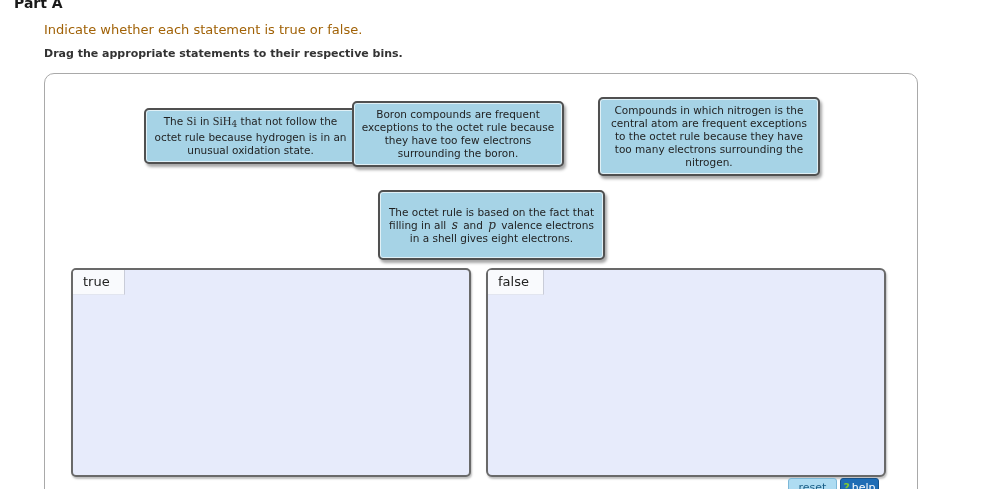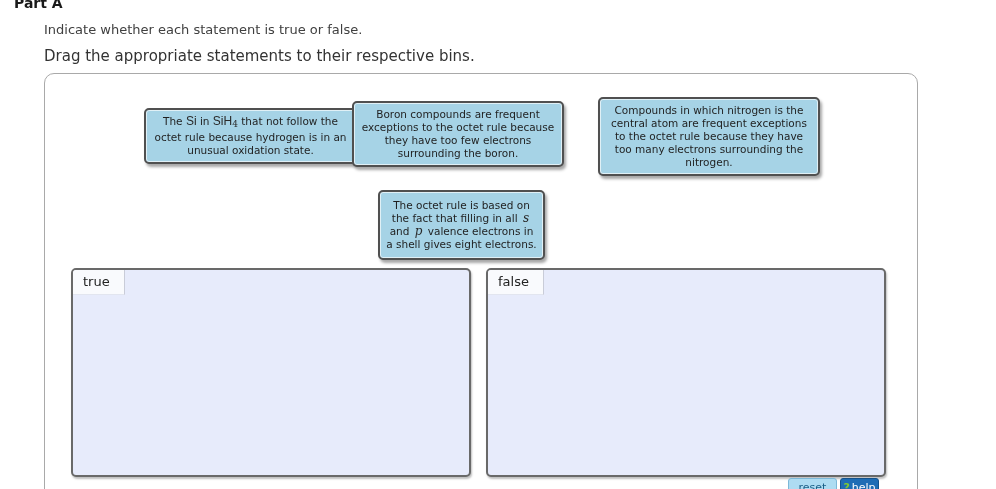--- a/index.html
+++ b/index.html
@@ -12,26 +12,26 @@
   }
 
   .part-title {
     position: absolute;
     left: 14px; top: -5px;
     font-size: 14px; font-weight: bold; color: #1a1a1a;
   }
   .instruction {
     position: absolute;
     left: 44px; top: 22px;
-    font-size: 13px; color: #404040;
+    font-size: 13px; color: #a16207;
   }
   .drag-instruction {
     position: absolute;
     left: 44px; top: 47px;
-    font-size: 15px; font-weight: normal; color: #333;
+    font-size: 11px; font-weight: bold; color: #333;
   }
 
   .activity-panel {
     position: absolute;
     left: 44px; top: 73px;
     width: 874px; height: 450px;
     background: #ffffff;
     border: 1px solid #a9a9a9;
     border-radius: 10px;
   }
@@ -44,45 +44,45 @@
     box-shadow: 2px 3px 3px rgba(0,0,0,0.35), inset 0 0 0 1px rgba(255,255,255,0.65);
     display: flex; align-items: center; justify-content: center;
     text-align: center;
     font-size: 10.5px; line-height: 13px; color: #1f1f1f;
     padding: 5px 6px;
     cursor: move;
   }
   .card-sih4     { left: 144px; top: 108px; width: 213px; min-height: 54px; }
   .card-boron    { left: 352px; top: 101px; width: 212px; min-height: 66px; }
   .card-nitrogen { left: 598px; top:  97px; width: 222px; min-height: 76px; text-align: center; }
-  .card-octet    { left: 378px; top: 190px; width: 167px; min-height: 70px; }
+  .card-octet    { left: 378px; top: 190px; width: 227px; min-height: 70px; }
 
   .chem {
-    font-family: Liberation Sans, sans-serif;
+    font-family: Liberation Serif, serif;
     font-size: 12px; color: #2a2a2a;
   }
   .chem-sub {
     font-family: "DejaVu Serif", "Liberation Serif", serif;
     font-size: 9px; vertical-align: -2px; color: #2a2a2a;
   }
   .mathvar {
     font-family: "DejaVu Serif", "Liberation Serif", serif;
     font-style: italic; font-size: 12px; padding: 0 2px; color: #2a2a2a;
   }
 
   .bin {
     position: absolute;
     width: 400px; height: 209px;
     background: #e7ebfb;
     border: 2px solid #696969;
     border-radius: 5px;
     box-shadow: 1px 2px 2px rgba(0,0,0,0.25);
   }
   .bin-true  { left: 71px;  top: 268px; padding-left: 29px; }
-  .bin-false { left: 486px; top: 268px; }
+  .bin-false { left: 486px; top: 268px; border-radius: 6px; }
   .bin-label-tab {
     position: absolute; top: 0; left: 0;
     background: #f9fafd;
     border-right: 1px solid #c9ccd8;
     border-bottom: 1px solid #e2e5ef;
     border-top-left-radius: 3px;
     padding: 4px 14px 5px 10px;
     font-size: 13px; color: #222;
   }
 

